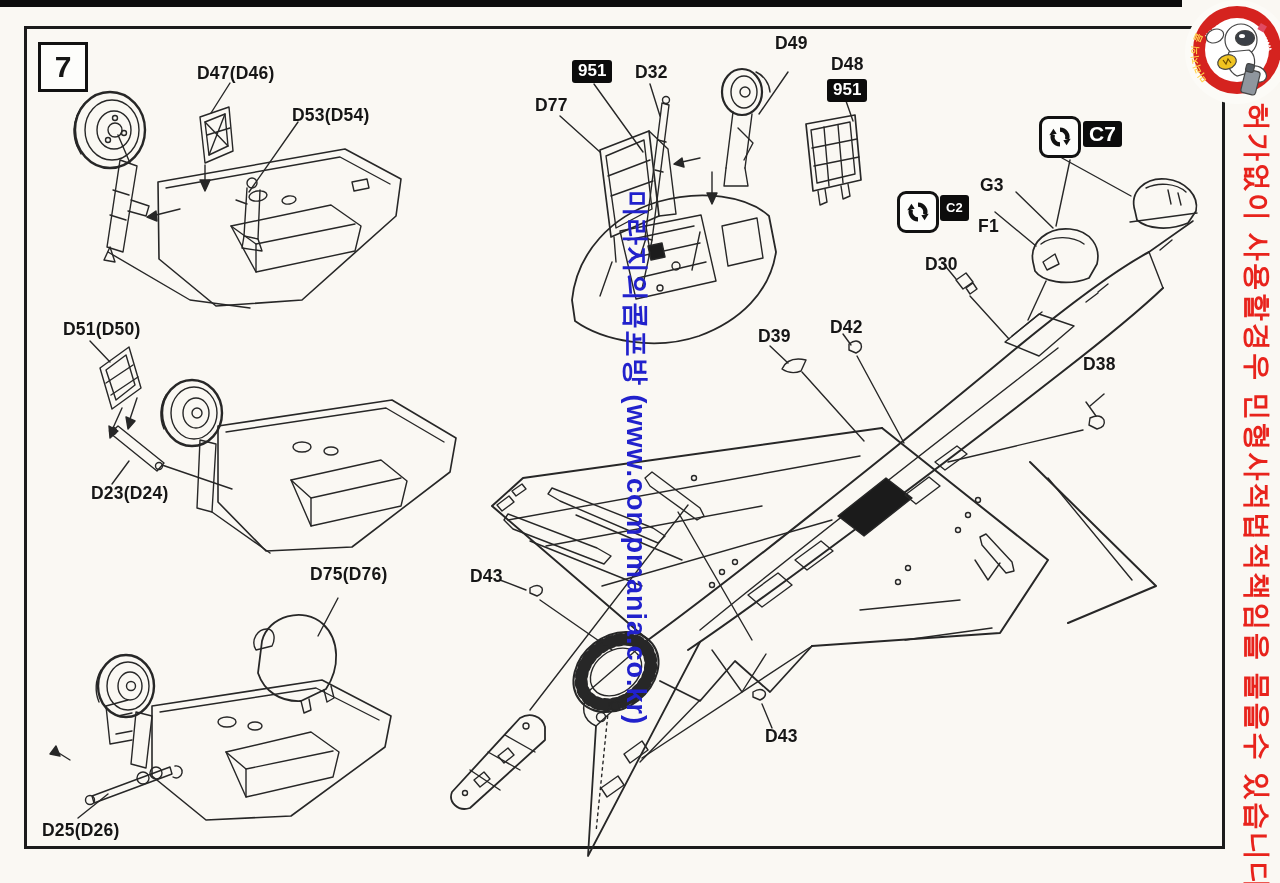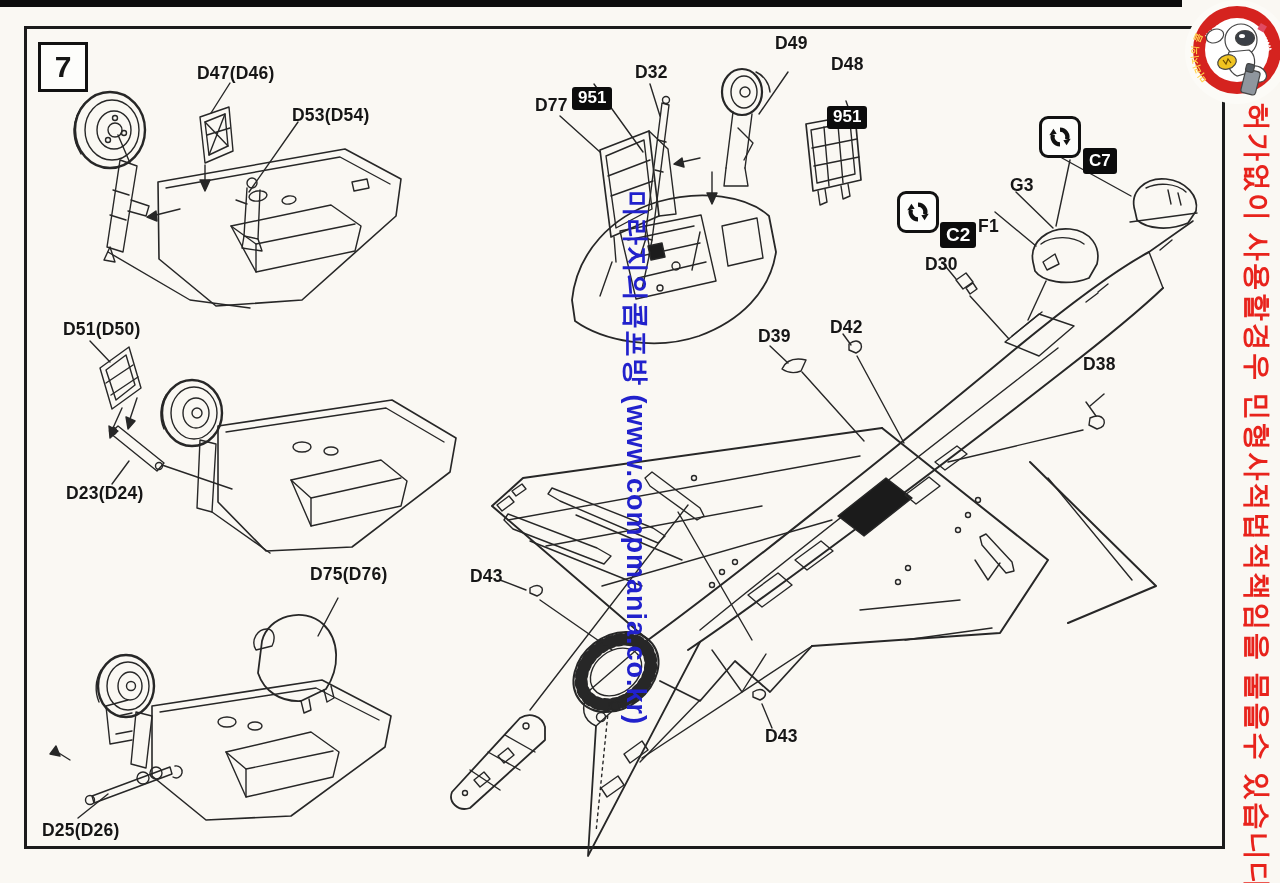--- a/index.html
+++ b/index.html
@@ -6,21 +6,21 @@
   .page{position:relative;width:1280px;height:883px;background:#faf8f3;overflow:hidden;
         font-family:"Liberation Sans",sans-serif;color:#161616;}
   .top-strip{position:absolute;left:0;top:0;width:1182px;height:7px;background:#0d0d0d;}
   .frame{position:absolute;left:24px;top:26px;width:1195px;height:817px;border:3px solid #1b1b1b;background:transparent;}
   .art{position:absolute;left:0;top:0;}
   .step-box{position:absolute;left:38px;top:42px;width:44px;height:44px;border:3px solid #111;
             background:#fdfdfb;display:flex;align-items:center;justify-content:center;
             font-size:30px;font-weight:bold;}
   .part-label{position:absolute;font-size:17.5px;font-weight:bold;letter-spacing:.2px;white-space:nowrap;}
   .badge{position:absolute;background:#0c0c0c;color:#fff;font-weight:bold;font-size:17px;
-         padding:1px 6px 2px 6px;border-radius:3px;line-height:20px;white-space:nowrap;margin-top:27px;}
+         padding:1px 6px 2px 6px;border-radius:3px;line-height:20px;white-space:nowrap;}
   .rot-icon{position:absolute;width:36px;height:36px;border:3px solid #111;border-radius:9px;
             background:#fdfdfb;display:flex;align-items:center;justify-content:center;}
   .wm-center{position:absolute;left:654px;top:190px;transform:rotate(90deg);transform-origin:0 0;
              white-space:nowrap;font-size:27px;font-weight:bold;letter-spacing:1px;}
   .wm-right{position:absolute;left:1276px;top:103px;transform:rotate(90deg);transform-origin:0 0;
             white-space:nowrap;font-size:28px;font-weight:bold;letter-spacing:2px;}
   .wm-right-peek{position:absolute;left:1276px;top:28px;transform:rotate(90deg);transform-origin:0 0;
             white-space:nowrap;font-size:28px;font-weight:bold;}
   .logo{position:absolute;left:1185px;top:0px;}
 </style>
@@ -307,40 +307,40 @@
     </g>
   </svg>
 
   <div class="step-box">
     <span>7</span>
   </div>
 
   <div class="part-label" style="left:197px;top:63px">D47(D46)</div>
   <div class="part-label" style="left:292px;top:105px">D53(D54)</div>
   <div class="part-label" style="left:63px;top:319px">D51(D50)</div>
-  <div class="part-label" style="left:66px;top:483px">D23(D24)</div>
+  <div class="part-label" style="left:91px;top:483px">D23(D24)</div>
   <div class="part-label" style="left:310px;top:564px">D75(D76)</div>
   <div class="part-label" style="left:42px;top:820px">D25(D26)</div>
   <div class="part-label" style="left:535px;top:95px">D77</div>
   <div class="part-label" style="left:635px;top:62px">D32</div>
   <div class="part-label" style="left:775px;top:33px">D49</div>
   <div class="part-label" style="left:831px;top:54px">D48</div>
-  <div class="part-label" style="left:1010px;top:175px">G3</div>
+  <div class="part-label" style="left:980px;top:175px">G3</div>
   <div class="part-label" style="left:978px;top:216px">F1</div>
   <div class="part-label" style="left:925px;top:254px">D30</div>
   <div class="part-label" style="left:758px;top:326px">D39</div>
   <div class="part-label" style="left:830px;top:317px">D42</div>
   <div class="part-label" style="left:1083px;top:354px">D38</div>
   <div class="part-label" style="left:470px;top:566px">D43</div>
   <div class="part-label" style="left:765px;top:726px">D43</div>
 
   <div class="badge" style="left:572px;top:60px">951</div>
   <div class="badge" style="left:827px;top:79px">951</div>
-  <div class="badge" style="left:940px;top:195px;font-size:19px;line-height:23px">C2</div>
-  <div class="badge" style="left:1083px;top:121px;font-size:17px;line-height:23px">C7</div>
+  <div class="badge" style="left:940px;top:195px;font-size:13px;line-height:23px">C2</div>
+  <div class="badge" style="left:1083px;top:121px;font-size:21px;line-height:23px">C7</div>
 
   <div class="rot-icon" style="left:1039px;top:116px">
     <svg width="28" height="28" viewBox="0 0 34 34" fill="none" stroke="#111" stroke-width="5">
       <path d="M 17,8 A 9,9 0 0 1 25.5,20"></path>
       <path d="M 17,26 A 9,9 0 0 1 8.5,14"></path>
       <path d="M 21,21 L 30,19 L 25,27 Z" fill="#111" stroke="none"></path>
       <path d="M 13,13 L 4,15 L 9,7 Z" fill="#111" stroke="none"></path>
     </svg>
   </div>
   <div class="rot-icon" style="left:897px;top:191px">

